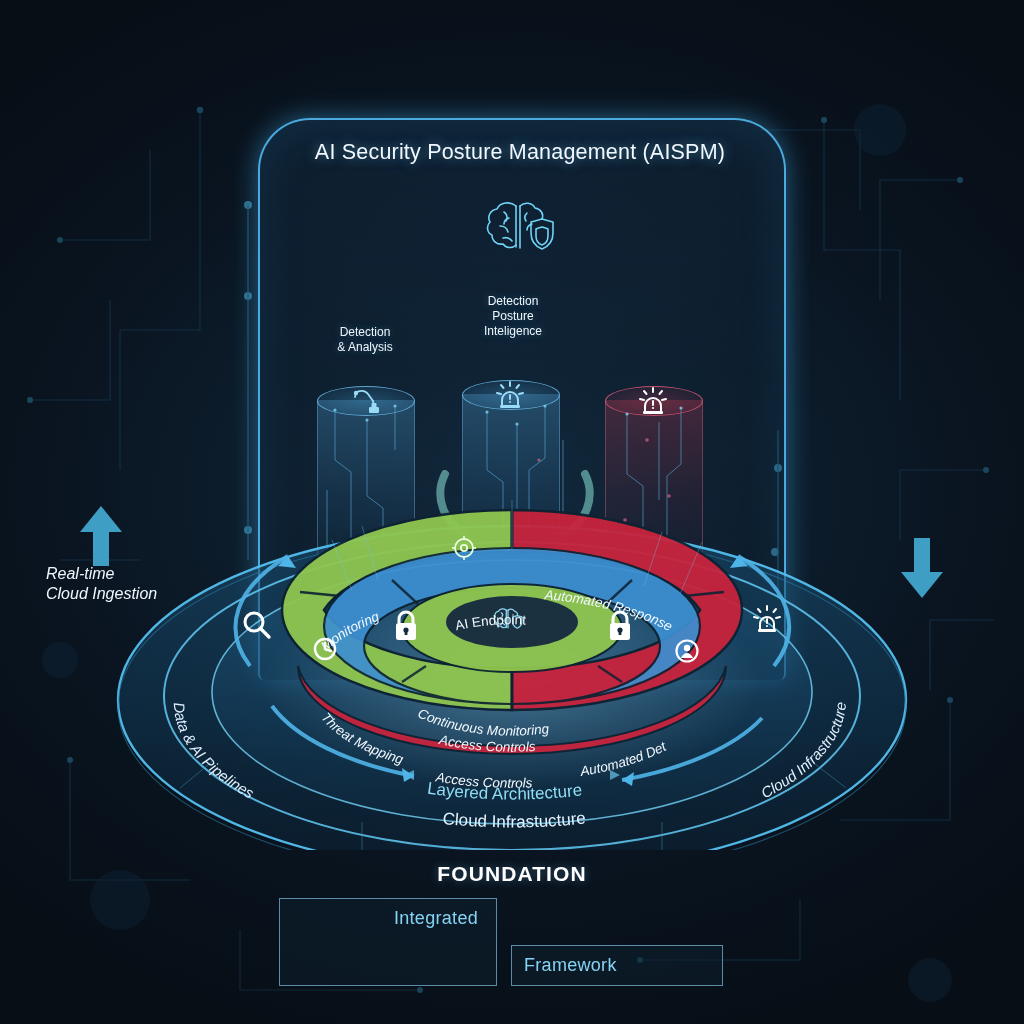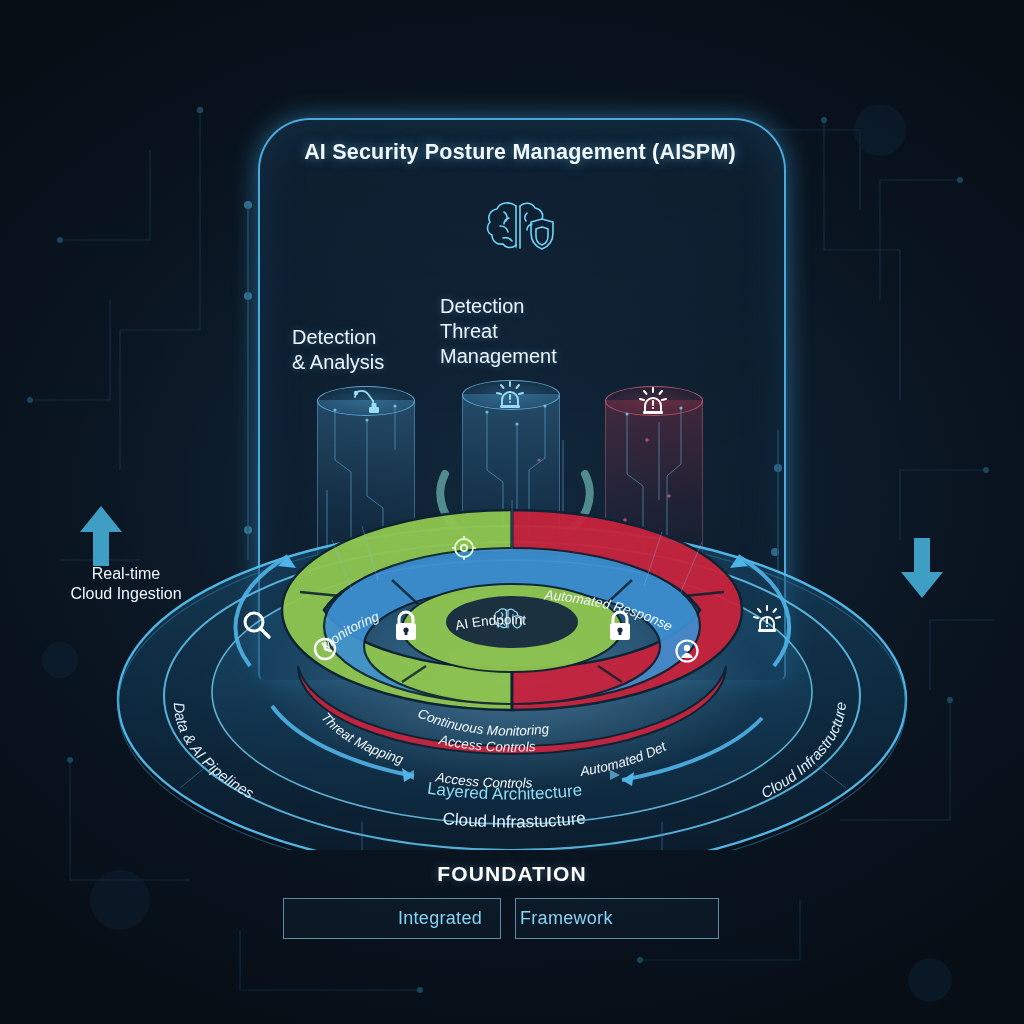--- a/index.html
+++ b/index.html
@@ -25,64 +25,63 @@
     border-top-left-radius:52px;border-top-right-radius:52px;
     border-bottom-left-radius:6px;border-bottom-right-radius:6px;
     border-bottom:none;
     background:linear-gradient(180deg, rgba(25,62,92,.30) 0%, rgba(17,42,64,.16) 45%, rgba(10,24,38,.02) 100%);
     box-shadow:0 0 26px rgba(70,190,255,.45), inset 0 0 48px rgba(60,160,230,.13);
   }
   #panel-title{
     position:absolute;left:258px;top:140px;width:524px;text-align:center;
     font-size:21.5px;letter-spacing:.2px;color:#f2f8ff;
     text-shadow:0 0 12px rgba(120,210,255,.55);
-    font-weight:bold;
   }
 
   
   #header-icon{position:absolute;left:470px;top:196px;width:100px;height:66px;}
 
   
-  .col-label{position:absolute;font-size:20px;line-height:1.26;
+  .col-label{position:absolute;text-align:center;font-size:12px;line-height:1.26;
     color:#eef6ff;text-shadow:0 0 9px rgba(120,200,255,.35);}
   #col-label-0{left:292px;top:325px;width:146px;}
   #col-label-1{left:440px;top:294px;width:146px;}
   #col-label-2{left:580px;top:325px;width:146px;}
 
   
   .column{position:absolute;width:96px;height:200px;}
   .col-body{position:absolute;left:0;top:14px;width:96px;height:176px;border-radius:4px;}
   .col-cap{position:absolute;left:0;top:0;width:96px;height:28px;border-radius:50%;}
   .col-icon{position:absolute;left:0;top:-2px;width:96px;height:34px;display:flex;align-items:center;justify-content:center;}
   .c-blue .col-body{background:linear-gradient(180deg,rgba(86,170,222,.30) 0%,rgba(58,128,180,.16) 55%,rgba(30,70,110,.02) 100%);
     border-left:1px solid rgba(120,200,250,.35);border-right:1px solid rgba(120,200,250,.35);}
   .c-blue .col-cap{border:1.5px solid rgba(120,205,255,.75);
     background:radial-gradient(ellipse at 50% 50%, rgba(80,175,235,.30), rgba(40,100,150,.06));}
   .c-red .col-body{background:linear-gradient(180deg,rgba(200,60,85,.28) 0%,rgba(150,40,65,.14) 55%,rgba(80,20,35,.02) 100%);
     border-left:1px solid rgba(240,120,145,.32);border-right:1px solid rgba(240,120,145,.32);}
   .c-red .col-cap{border:1.5px solid rgba(235,95,125,.8);
     background:radial-gradient(ellipse at 50% 50%, rgba(200,55,85,.30), rgba(110,25,45,.06));}
 
   
-  .side-note{position:absolute;text-align:center;font-size:16px;line-height:1.28;color:#f0f7ff;}
+  .side-note{position:absolute;font-size:16px;line-height:1.28;color:#f0f7ff;font-style:italic;}
   #left-note{left:46px;top:564px;width:160px;}
   #right-note{left:862px;top:596px;width:160px;}
 
   
   #disc{position:absolute;left:62px;top:470px;width:900px;height:380px;}
 
   
   #foundation-title{position:absolute;left:0;top:862px;width:1024px;text-align:center;
     font-size:21px;font-weight:bold;letter-spacing:1.1px;color:#ffffff;
     text-shadow:0 0 10px rgba(130,210,255,.35);}
   #foundation-chips{position:absolute;left:0;top:898px;width:1002px;display:flex;justify-content:center;gap:14px;}
   .chip{border:1.5px solid #5d8ca8;background:rgba(15,35,52,.45);
     color:#86d4f5;font-size:18px;padding:9px 0;text-align:center;letter-spacing:.3px;}
   .chip-0{width:198px;text-align:right;padding-right:18px;}
-  .chip-1{width:198px;text-align:left;padding-left:4px;}
+  .chip-1{width:198px;text-align:left;padding-left:12px;margin-top:47px;}
 
   .ring-text{font-size:13.5px;fill:#f2f9ff;font-family:"Liberation Sans",sans-serif;}
   .ring-text-it{font-style:italic;}
   .rim-text{font-size:15px;fill:#dff0ff;font-family:"Liberation Sans",sans-serif;font-style:italic;}
   .plat-text{font-size:17px;fill:#8fdcf5;font-family:"Liberation Sans",sans-serif;}
   .plat-text2{font-size:17px;fill:#e4f3ff;font-family:"Liberation Sans",sans-serif;}
 </style>
 </head>
 <body>
 
@@ -150,22 +149,22 @@
       <path d="M72 31c-4 1-6 2-6 2v7c0 5 3 8 6 9c3-1 6-4 6-9v-7s-2-1-6-2z"></path>
     </g>
   </svg>
 
   <div class="col-label" id="col-label-0">
     <div>Detection</div>
     <div>&amp; Analysis</div>
   </div>
   <div class="col-label" id="col-label-1">
     <div>Detection</div>
-    <div>Threat</div>
-    <div>Management</div>
+    <div>Posture</div>
+    <div>Inteligence</div>
   </div>
 
   <div class="column c-blue" style="left:317px;top:386px;">
     <div class="col-cap"></div>
     <div class="col-body"></div>
     <div class="col-icon">
       <svg width="34" height="30" viewBox="0 0 34 30">
         <g stroke="#9adcf7" stroke-width="1.8" fill="none" stroke-linecap="round" stroke-linejoin="round">
           <path d="M8 7c3-3 9-3 12 1l5 7"></path>
           <path d="M25 15 L26 22"></path>

